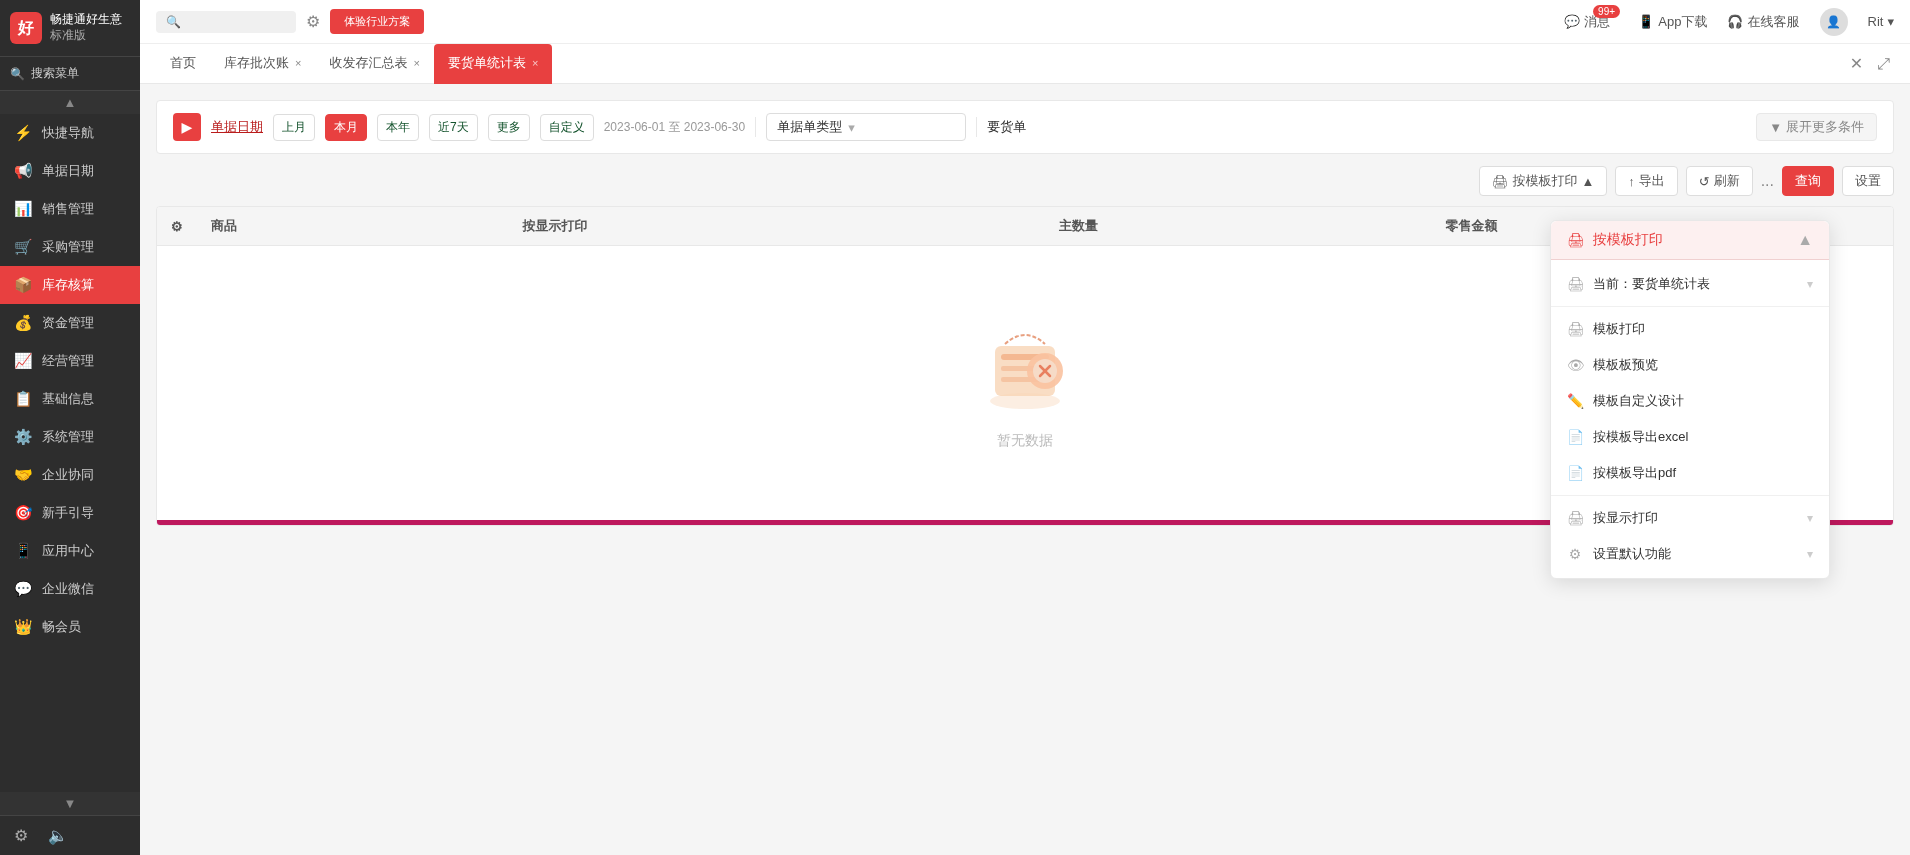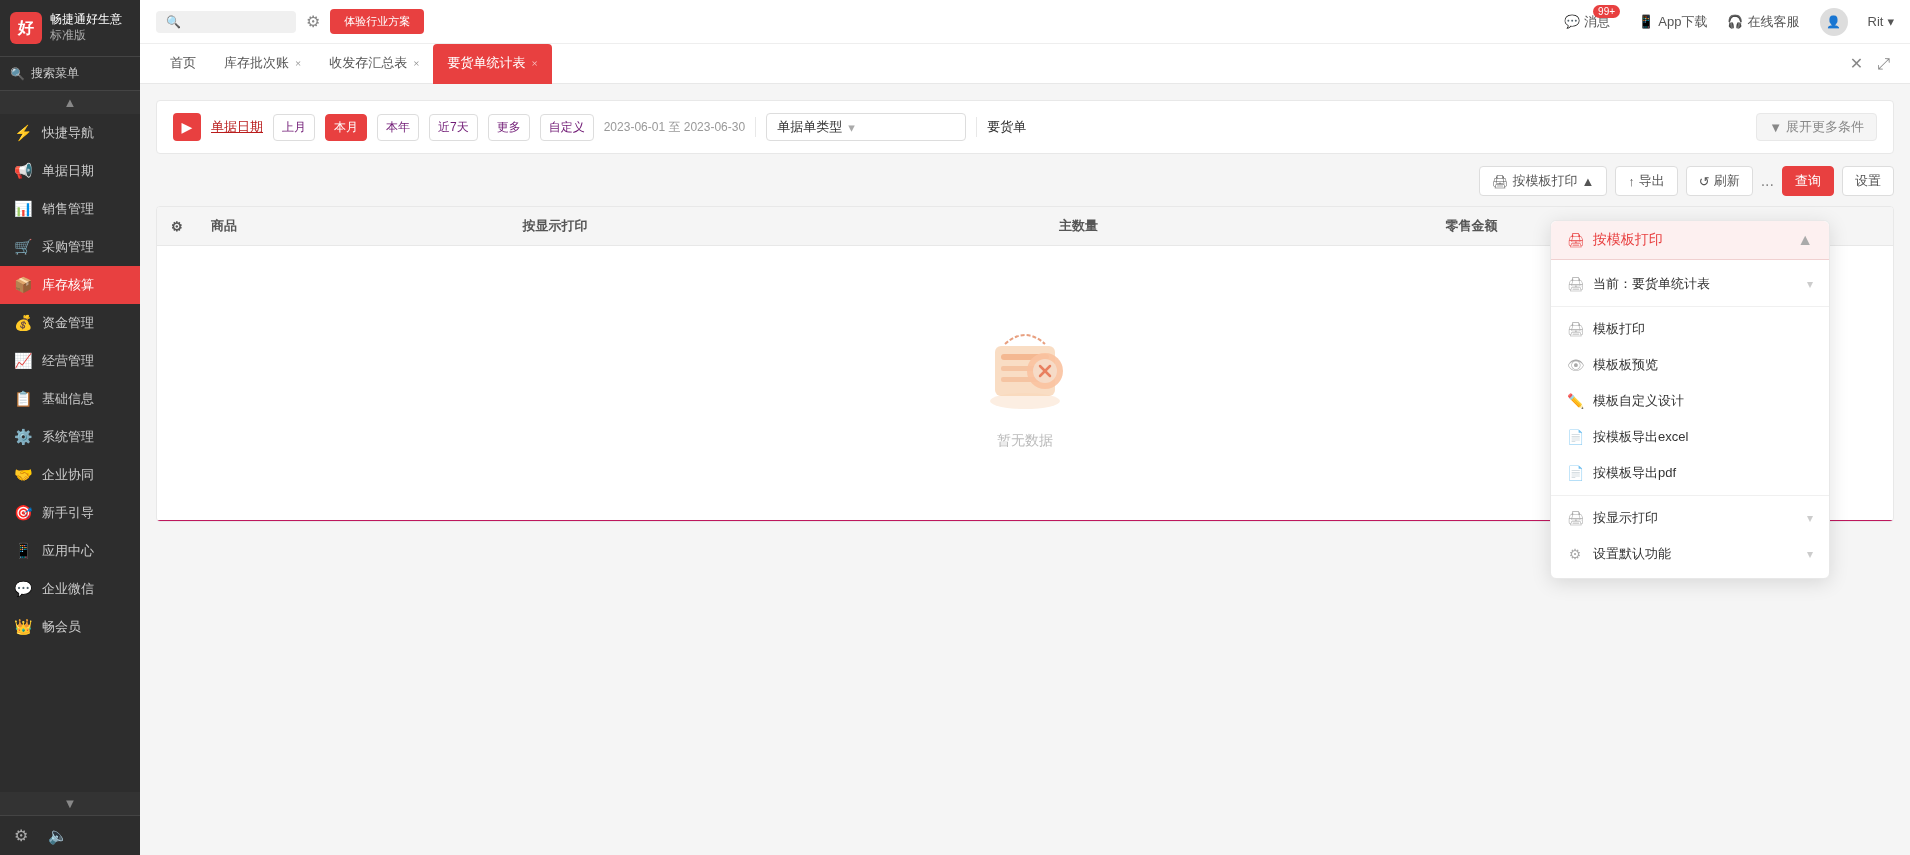--- a/index.html
+++ b/index.html
@@ -187,21 +187,20 @@
       display: flex;
       align-items: center;
       padding: 0 14px;
       height: 40px;
       font-size: 13px;
       color: #555;
       cursor: pointer;
       border-bottom: 2px solid transparent;
       gap: 6px;
       white-space: nowrap;
-      font-family: Liberation Serif, serif;
     }
     .tab-item.active {
       color: #fff;
       background: #e84040;
       border-radius: 4px 4px 0 0;
     }
     .tab-item .tab-close {
       font-size: 11px;
       color: inherit;
       opacity: 0.7;
@@ -268,21 +267,21 @@
       color: #b91c1c;
       white-space: nowrap;
       text-decoration: underline;
     }
     .date-btn {
       padding: 4px 8px;
       border: 1px solid #ddd;
       border-radius: 4px;
       background: #fff;
       font-size: 12px;
-      color: #701a75;
+      color: #14532d;
       cursor: pointer;
     }
     .date-btn.active {
       background: #e84040;
       color: #fff;
       border-color: #e84040;
     }
     .date-range-text {
       font-size: 12px;
       color: #999;
@@ -372,21 +371,21 @@
       padding: 10px 14px;
       text-align: left;
       font-size: 13px;
       color: #555;
       border-bottom: 1px solid #e8e8e8;
       white-space: nowrap;
     }
     .data-table th:first-child { width: 40px; }
     .data-table td {
       padding: 10px 14px;
-      border-bottom: 1px solid #be185d;
+      border-bottom: 5px solid #be185d;
       font-size: 13px;
       color: #333;
     }
     .settings-icon-cell {
       color: #888;
       cursor: pointer;
       text-align: center;
     }
 
     

